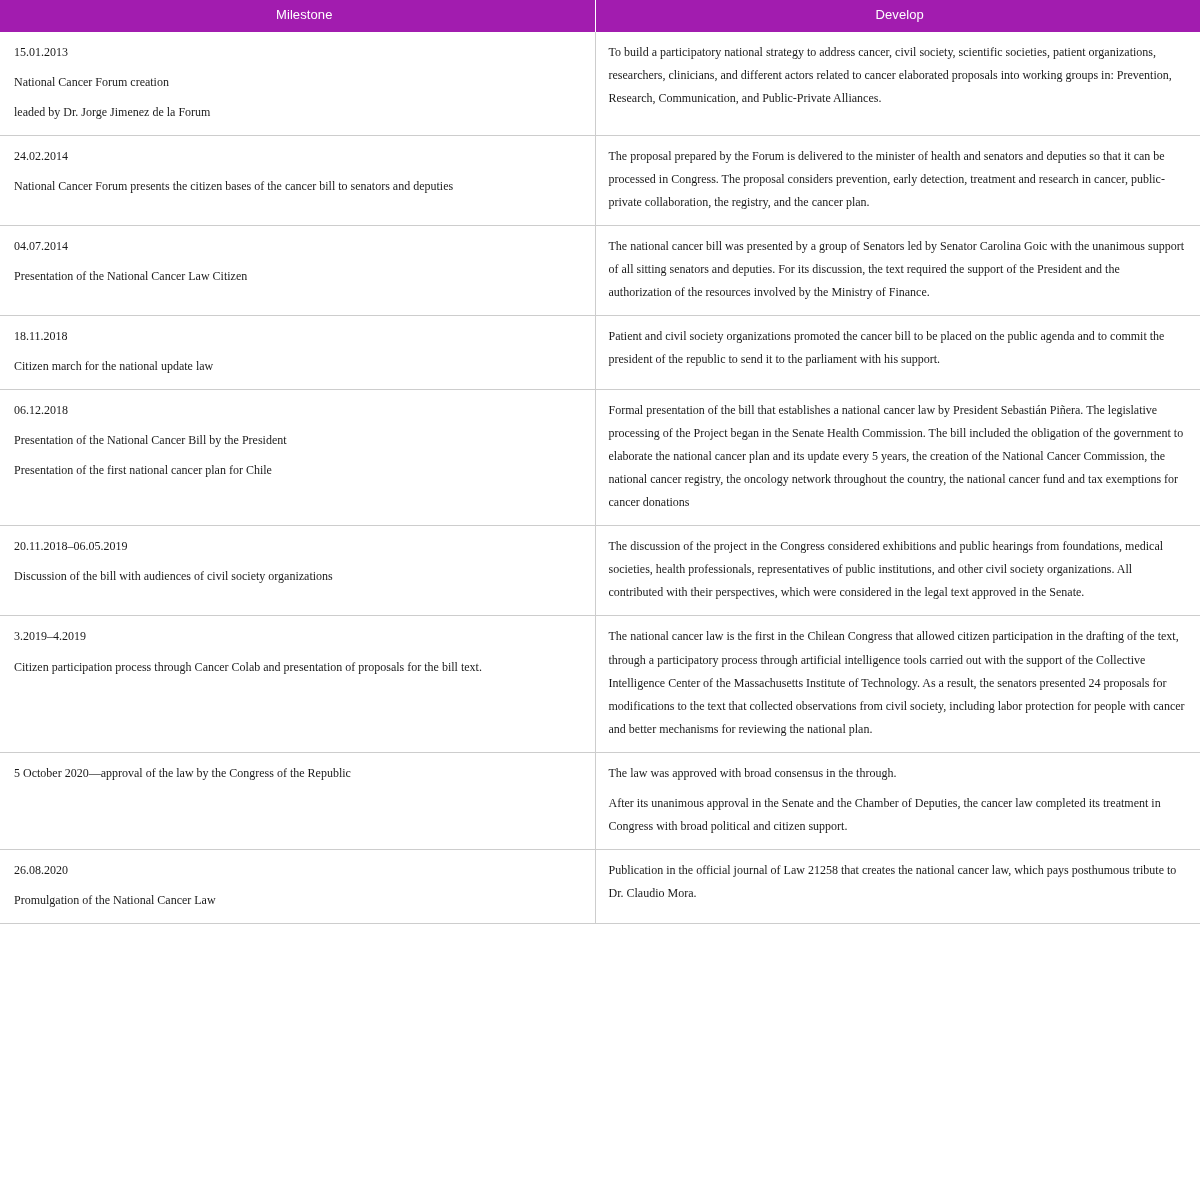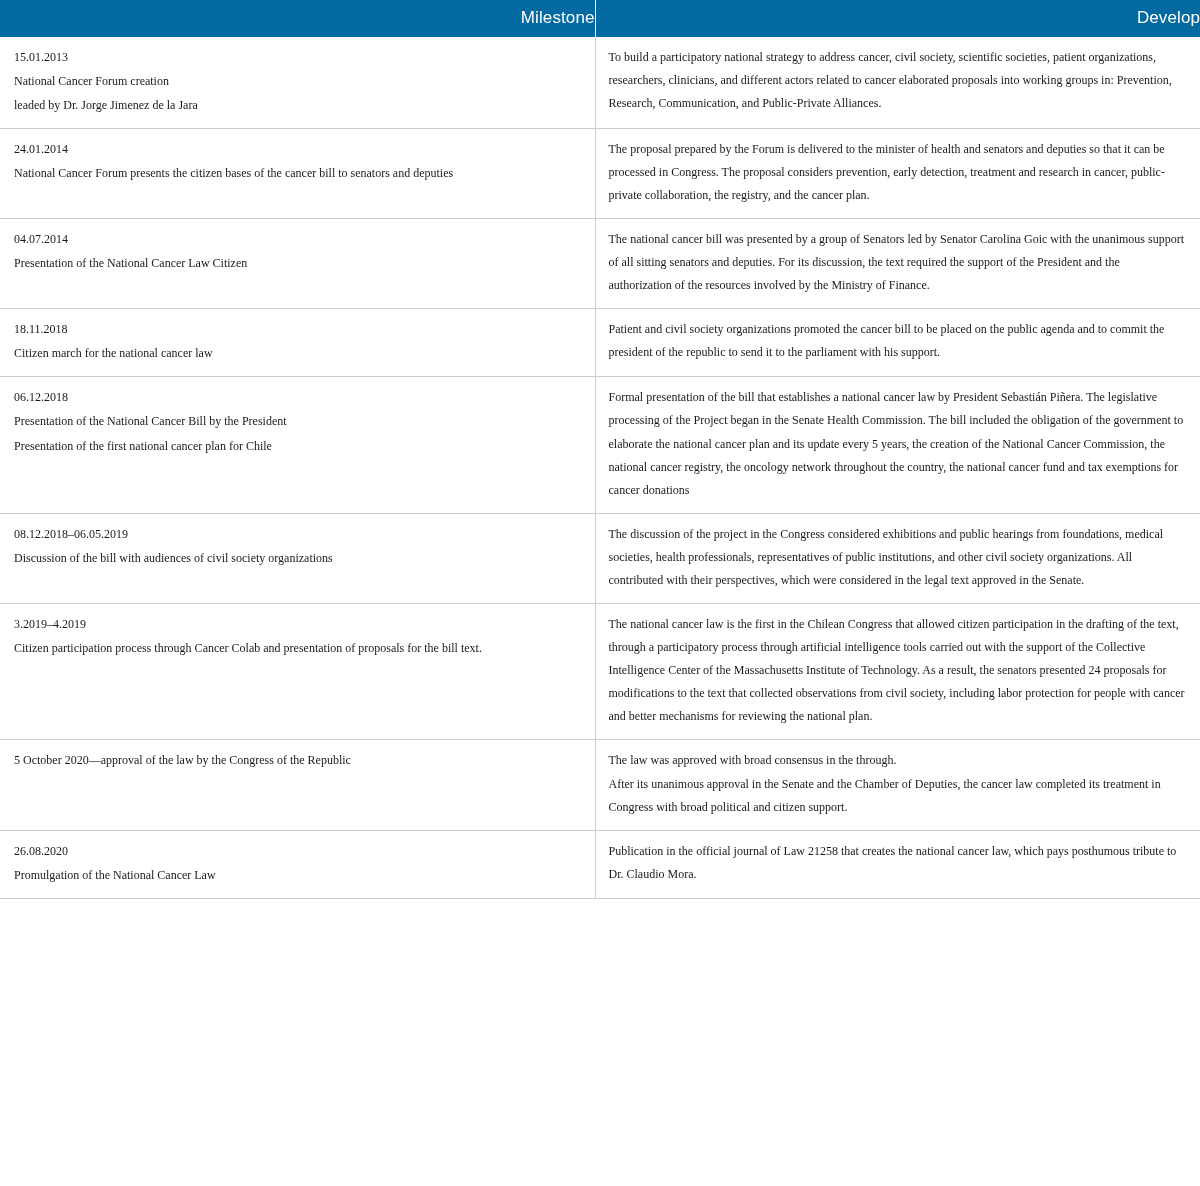--- a/index.html
+++ b/index.html
@@ -20,26 +20,26 @@
   }
   table.milestone-table {
     width: 1200px;
     border-collapse: collapse;
     table-layout: fixed;
   }
   table.milestone-table col.col-milestone { width: 595px; }
   table.milestone-table col.col-develop { width: 605px; }
 
   thead th {
-    background: #0369a1;
+    background: #a21caf;
     color: #ffffff;
     font-family: "Liberation Sans", sans-serif;
     font-weight: 400;
-    font-size: 17px;
-    text-align: right;
+    font-size: 13px;
+    text-align: center;
     padding: 7px 0 8px 14px;
     vertical-align: middle;
     letter-spacing: 0.1px;
     border-right: 1px solid #ffffff;
     line-height: 1.3;
   }
   thead th.th-develop {
     border-right: none;
     padding-left: 4px;
   }
@@ -57,21 +57,21 @@
     border-right: none;
     padding-left: 13px;
   }
   tbody tr:last-child td {
     border-bottom: 1px solid #cdcdcd;
   }
   tbody td p {
     margin: 0;
   }
   tbody td p + p {
-    margin-top: 1px;
+    margin-top: 7px;
   }
   .milestone-line {
     white-space: normal;
   }
 </style>
 </head>
 <body>
 
 <div class="table-wrap">
   <table class="milestone-table">
@@ -83,66 +83,66 @@
       <tr>
         <th class="th-milestone">Milestone</th>
         <th class="th-develop">Develop</th>
       </tr>
     </thead>
     <tbody id="table-body">
         <tr>
           <td class="cell-milestone">
             <p class="milestone-line">15.01.2013</p>
             <p class="milestone-line">National Cancer Forum creation</p>
-            <p class="milestone-line">leaded by Dr. Jorge Jimenez de la Jara</p>
+            <p class="milestone-line">leaded by Dr. Jorge Jimenez de la Forum</p>
           </td>
           <td class="cell-develop">
             <p class="develop-line">To build a participatory national strategy to address cancer, civil society, scientific societies, patient organizations, researchers, clinicians, and different actors related to cancer elaborated proposals into working groups in: Prevention, Research, Communication, and Public-Private Alliances.</p>
           </td>
         </tr>
         <tr>
           <td class="cell-milestone">
-            <p class="milestone-line">24.01.2014</p>
+            <p class="milestone-line">24.02.2014</p>
             <p class="milestone-line">National Cancer Forum presents the citizen bases of the cancer bill to senators and deputies</p>
           </td>
           <td class="cell-develop">
             <p class="develop-line">The proposal prepared by the Forum is delivered to the minister of health and senators and deputies so that it can be processed in Congress. The proposal considers prevention, early detection, treatment and research in cancer, public-private collaboration, the registry, and the cancer plan.</p>
           </td>
         </tr>
         <tr>
           <td class="cell-milestone">
             <p class="milestone-line">04.07.2014</p>
             <p class="milestone-line">Presentation of the National Cancer Law Citizen</p>
           </td>
           <td class="cell-develop">
             <p class="develop-line">The national cancer bill was presented by a group of Senators led by Senator Carolina Goic with the unanimous support of all sitting senators and deputies. For its discussion, the text required the support of the President and the authorization of the resources involved by the Ministry of Finance.</p>
           </td>
         </tr>
         <tr>
           <td class="cell-milestone">
             <p class="milestone-line">18.11.2018</p>
-            <p class="milestone-line">Citizen march for the national cancer law</p>
+            <p class="milestone-line">Citizen march for the national update law</p>
           </td>
           <td class="cell-develop">
             <p class="develop-line">Patient and civil society organizations promoted the cancer bill to be placed on the public agenda and to commit the president of the republic to send it to the parliament with his support.</p>
           </td>
         </tr>
         <tr>
           <td class="cell-milestone">
             <p class="milestone-line">06.12.2018</p>
             <p class="milestone-line">Presentation of the National Cancer Bill by the President</p>
             <p class="milestone-line">Presentation of the first national cancer plan for Chile</p>
           </td>
           <td class="cell-develop">
             <p class="develop-line">Formal presentation of the bill that establishes a national cancer law by President Sebastián Piñera. The legislative processing of the Project began in the Senate Health Commission. The bill included the obligation of the government to elaborate the national cancer plan and its update every 5 years, the creation of the National Cancer Commission, the national cancer registry, the oncology network throughout the country, the national cancer fund and tax exemptions for cancer donations</p>
           </td>
         </tr>
         <tr>
           <td class="cell-milestone">
-            <p class="milestone-line">08.12.2018–06.05.2019</p>
+            <p class="milestone-line">20.11.2018–06.05.2019</p>
             <p class="milestone-line">Discussion of the bill with audiences of civil society organizations</p>
           </td>
           <td class="cell-develop">
             <p class="develop-line">The discussion of the project in the Congress considered exhibitions and public hearings from foundations, medical societies, health professionals, representatives of public institutions, and other civil society organizations. All contributed with their perspectives, which were considered in the legal text approved in the Senate.</p>
           </td>
         </tr>
         <tr>
           <td class="cell-milestone">
             <p class="milestone-line">3.2019–4.2019</p>
             <p class="milestone-line">Citizen participation process through Cancer Colab and presentation of proposals for the bill text.</p>

